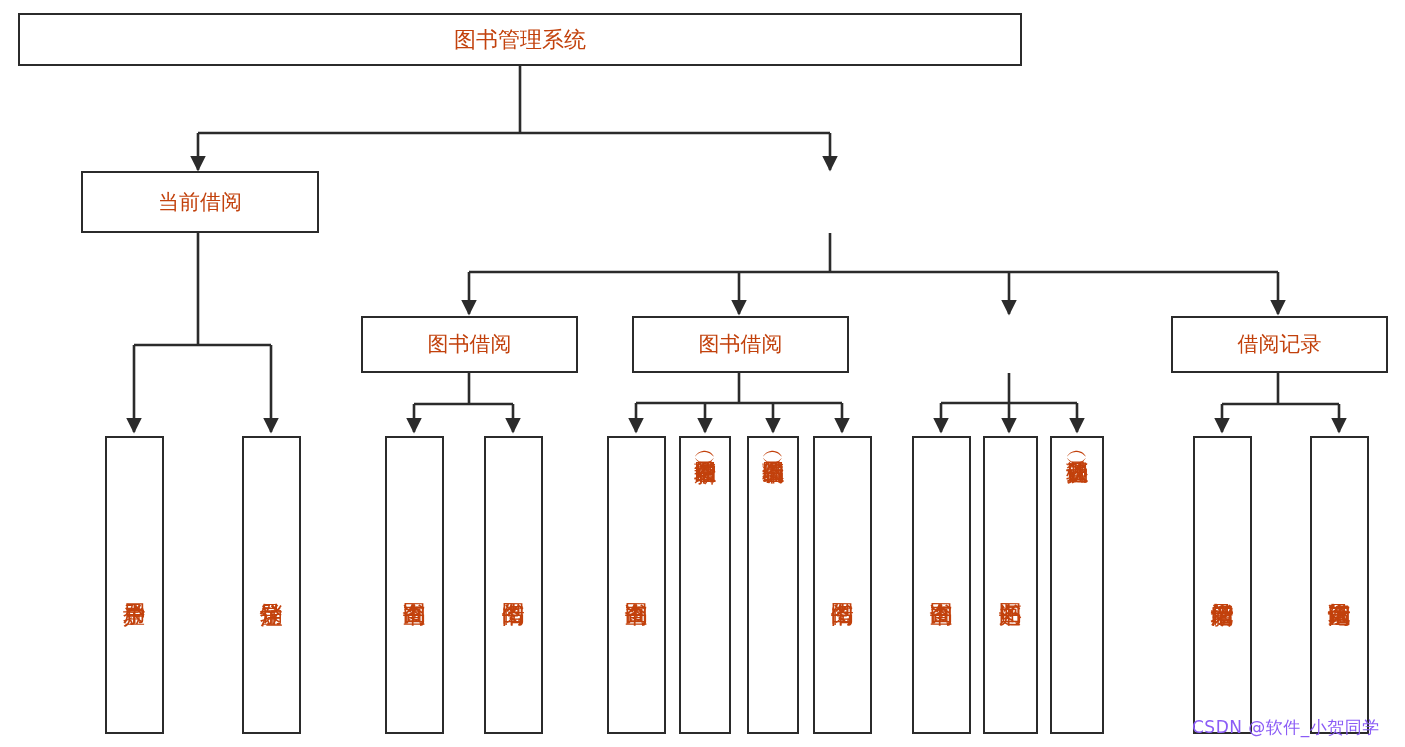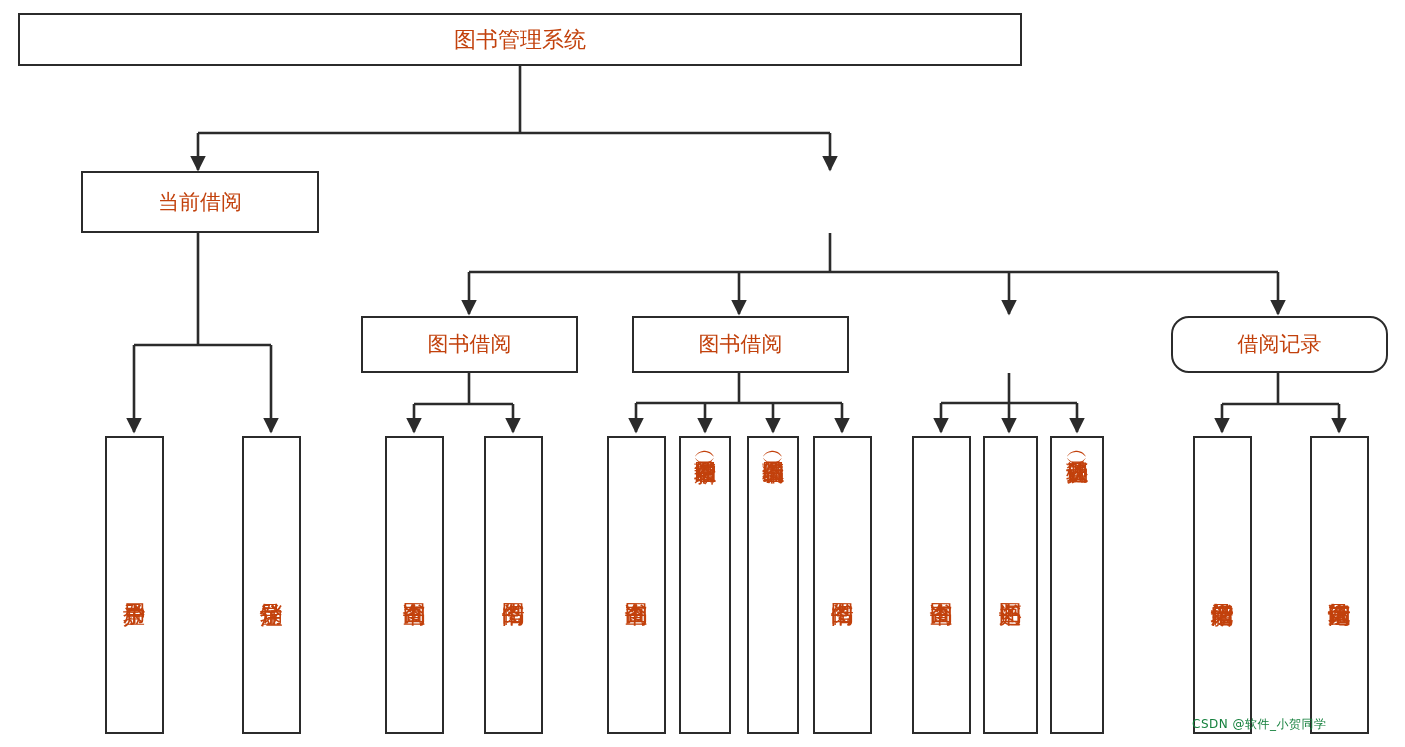--- a/index.html
+++ b/index.html
@@ -68,22 +68,22 @@
     font-size: 22px;
     line-height: 1.02;
   }
   
   .node.vert.centered {
     align-items: center;
     padding-top: 0;
   }
   .watermark {
     position: absolute;
-    font-size: 12px;
-    color: #15803d;
+    font-size: 17px;
+    color: #8b5cf6;
     letter-spacing: 0.5px;
     white-space: nowrap;
     user-select: none;
     text-align: center;
   }
 </style>
 </head>
 <body>
 
 <div id="diagram-root">
@@ -149,21 +149,21 @@
 
   <div class="node horiz" style="left:361px; top:316px; width:217px; height:57px;">
     <span class="node-label">图书借阅</span>
   </div>
 
   <div class="node horiz" style="left:632px; top:316px; width:217px; height:57px;">
     <span class="node-label">图书借阅</span>
   </div>
 
 
-  <div class="node horiz" style="left:1171px; top:316px; width:217px; height:57px;border-radius:18px;">
+  <div class="node horiz" style="left:1171px; top:316px; width:217px; height:57px;">
     <span class="node-label">借阅记录</span>
   </div>
 
   <div class="node vert centered" style="left:105px; top:436px; width:59px; height:298px;">
     <span class="node-label">用户登录</span>
   </div>
 
   <div class="node vert centered" style="left:242px; top:436px; width:59px; height:298px;">
     <span class="node-label">注销登录</span>
   </div>

